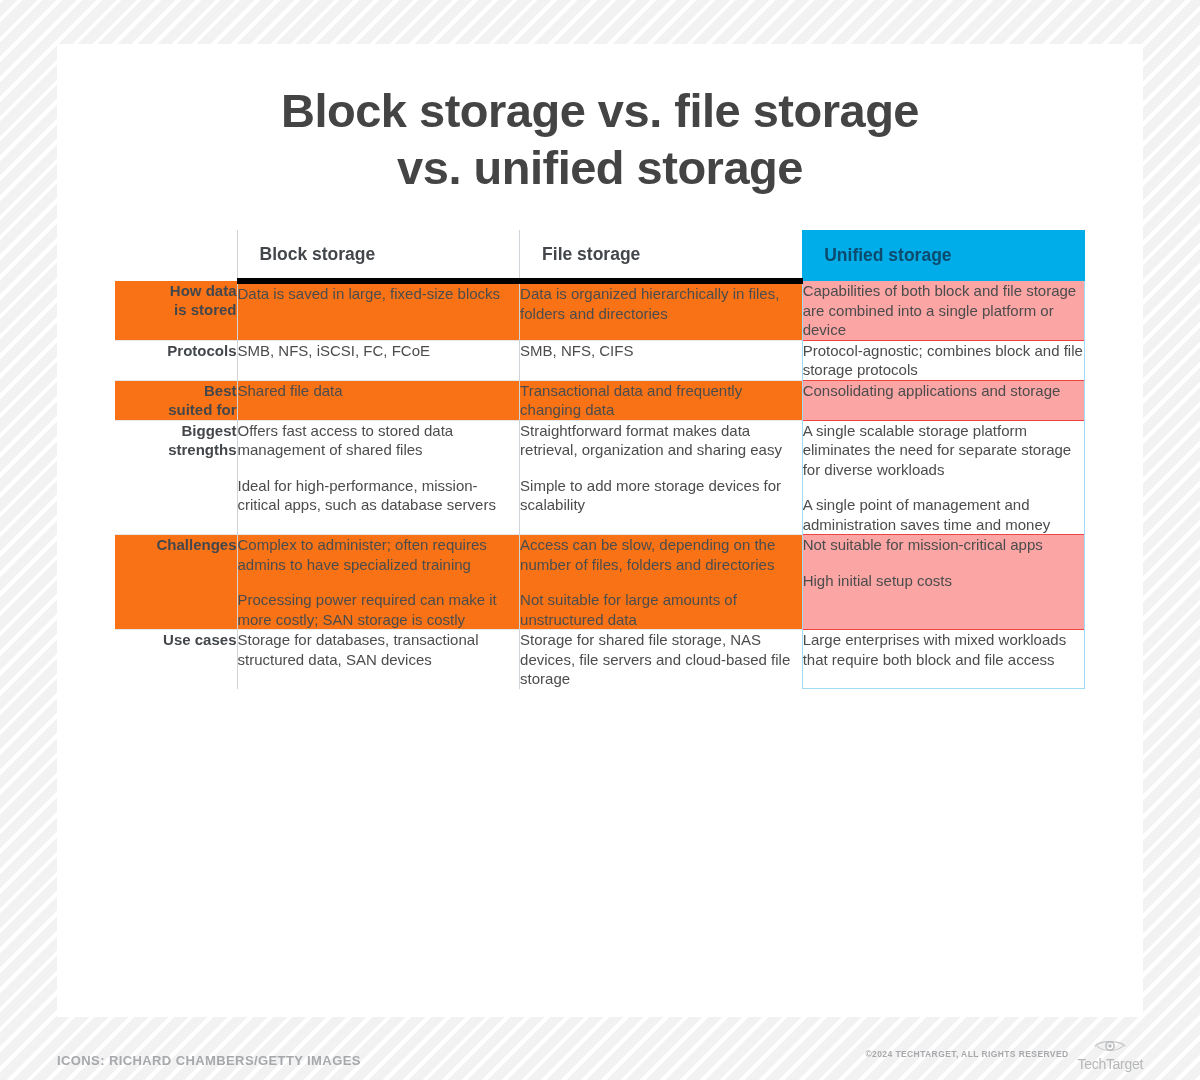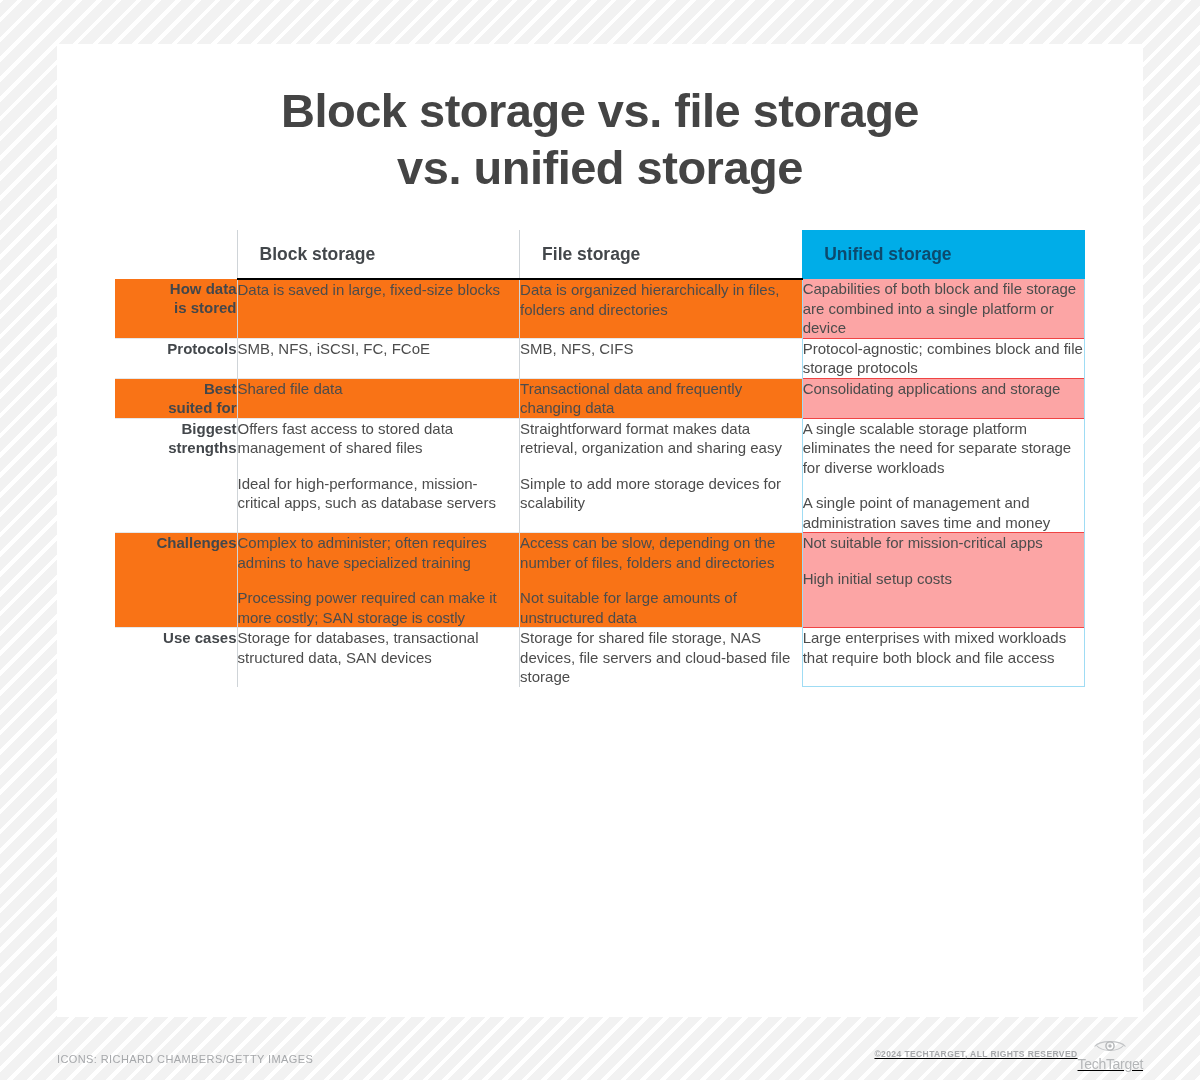--- a/index.html
+++ b/index.html
@@ -56,21 +56,21 @@
   table.cmp col.c-col   { width: 282.6px; }
 
   table.cmp th, table.cmp td {
     vertical-align: top;
     padding: 0;
   }
 
   
   tr.hdr th {
     height: 48px;
-    border-bottom: 2px solid #000000;
+    border-bottom: 6px solid #000000;
     font-size: 17.5px;
     font-weight: bold;
     color: #43474b;
     text-align: left;
     vertical-align: middle;
     white-space: nowrap;
   }
   tr.hdr th.lbl { border-bottom: none; }
   tr.hdr th.ch { padding-left: 22px; border-left: 1px solid #cfd4d8; }
   tr.hdr th.ch.unified {
@@ -109,32 +109,32 @@
   tr.shade td.cell.unified { background: #fca5a5; }
 
   tr.rowsep td { border-top: 1px solid #e4e8eb; }
   tr.rowsep td.cell.unified { border-top: 1px solid #ef4444; }
 
   
   #footer-left {
     position: absolute;
     left: 57px;
     top: 1053px;
-    font-size: 11px;
-    font-weight: normal;
+    font-size: 13px;
+    font-weight: bold;
     letter-spacing: 0.4px;
     color: #a6a8ab;
   }
   #footer-right {
     position: absolute;
     right: 57px;
     top: 1038px;
     display: flex;
     align-items: center;
-    text-decoration: underline;
+    gap: 9px;
   }
   #copyright {
     font-size: 8.5px;
     font-weight: bold;
     letter-spacing: 0.4px;
     color: #a6a8ab;
     padding-bottom: 1px;
   }
   #tt-logo {
     display: flex;

